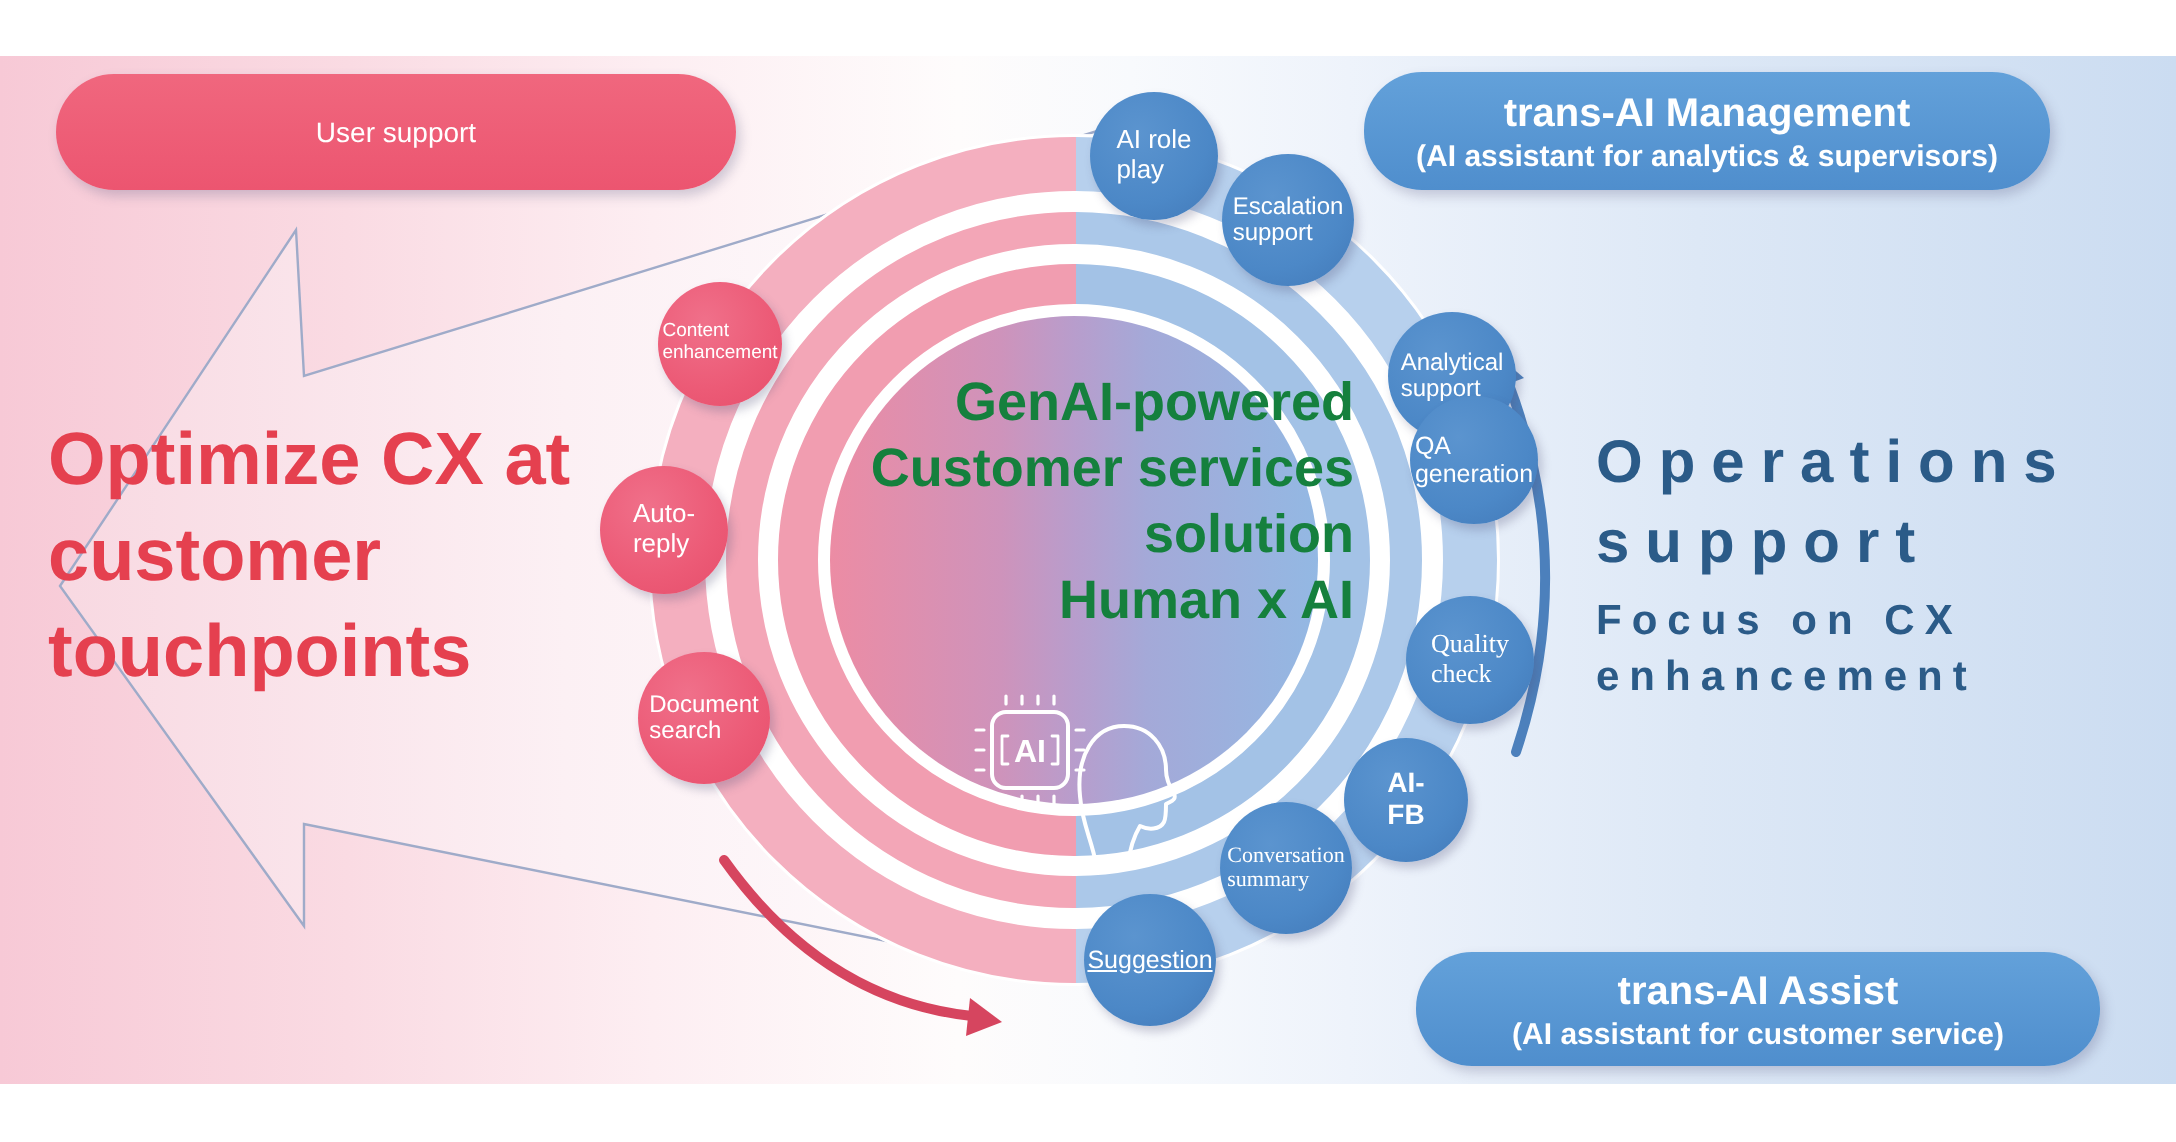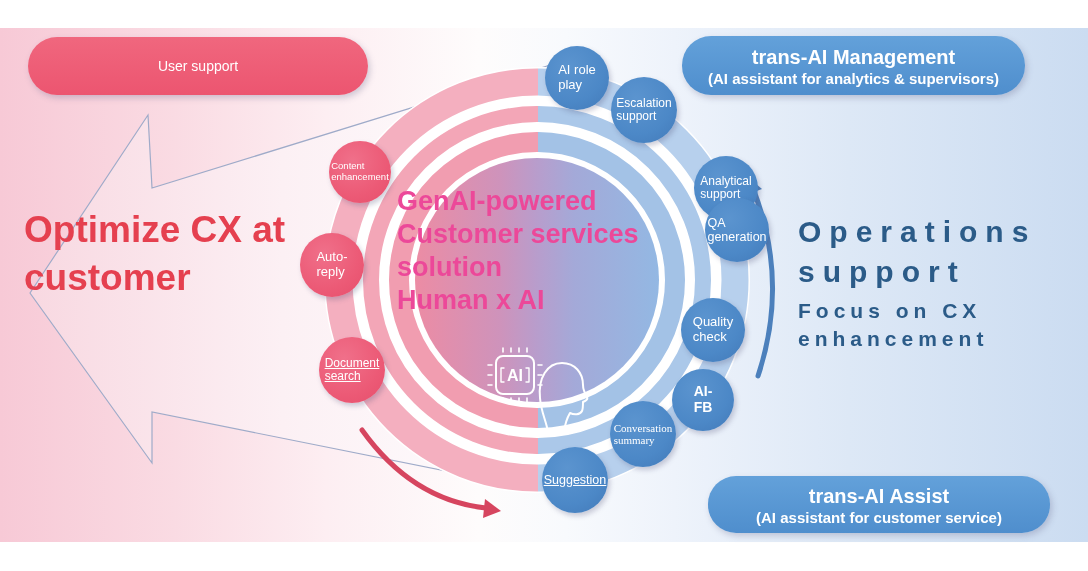--- a/index.html
+++ b/index.html
@@ -29,38 +29,38 @@
 
   
   .operations{position:absolute;left:798px;top:212px;width:300px;color:#2b5b88;}
   .operations .big{display:block;font-size:30px;font-weight:bold;letter-spacing:8px;
         line-height:40px;white-space:nowrap;}
   .operations .small{display:block;font-size:21px;font-weight:bold;letter-spacing:5px;
         line-height:28px;white-space:nowrap;}
   .operations .gap{margin-top:5px;}
 
   
-  .center-text{position:absolute;left:397px;top:185px;width:280px;text-align:left;
-        color:#ec4899;font-size:27px;font-weight:bold;line-height:33px;}
+  .center-text{position:absolute;left:397px;top:185px;width:280px;text-align:right;
+        color:#15803d;font-size:27px;font-weight:bold;line-height:33px;}
   .center-text span{display:block;white-space:nowrap;}
 
   
   .bubble{position:absolute;border-radius:50%;display:flex;align-items:center;justify-content:center;
         color:#fff;text-align:left;white-space:pre-line;line-height:1.12;
         box-shadow:2px 3px 5px rgba(80,80,120,.28);}
   .bubble.pink{background:radial-gradient(circle at 38% 32%,#f0708a 0%,#ec5a76 60%,#e64e6b 100%);}
   .bubble.blue{background:radial-gradient(circle at 38% 32%,#5b94cf 0%,#4c88c7 60%,#4279b8 100%);}
   .b-content{left:329px;top:141px;width:62px;height:62px;font-size:9.5px;}
   .b-auto{left:300px;top:233px;width:64px;height:64px;font-size:13px;}
-  .b-doc{left:319px;top:337px;width:66px;height:66px;font-size:12px;text-decoration:underline;}
+  .b-doc{left:319px;top:326px;width:66px;height:66px;font-size:12px;}
   .b-role{left:545px;top:46px;width:64px;height:64px;font-size:13px;}
   .b-esc{left:611px;top:77px;width:66px;height:66px;font-size:12px;}
   .b-ana{left:670px;top:156px;width:64px;height:64px;font-size:12px;margin-left:24px;}
   .b-qa{left:705px;top:198px;width:64px;height:64px;font-size:12.5px;}
-  .b-qc{left:681px;top:298px;width:64px;height:64px;font-size:13px;}
+  .b-qc{left:703px;top:298px;width:64px;height:64px;font-size:13px;font-family:Liberation Serif, serif;}
   .b-fb{left:672px;top:369px;width:62px;height:62px;font-size:14px;font-weight:bold;}
   .b-conv{left:610px;top:401px;width:66px;height:66px;font-size:11px;font-family:Liberation Serif, serif;}
   .b-sugg{left:542px;top:447px;width:66px;height:66px;font-size:12.5px;text-decoration:underline;}
 </style>
 </head>
 <body>
 
 <div class="canvas">
   <div class="bg-band"></div>
 
@@ -132,20 +132,21 @@
     </g>
   </svg>
 
   <div class="pill pill-pink">
     <span>User support</span>
   </div>
 
   <div class="optimize">
     <span>Optimize CX at</span>
     <span>customer</span>
+    <span>touchpoints</span>
   </div>
 
   <div class="center-text">
     <span>GenAI-powered</span>
     <span>Customer services</span>
     <span>solution</span>
     <span>Human x AI</span>
   </div>
 
   <div class="pill pill-blue-top">

